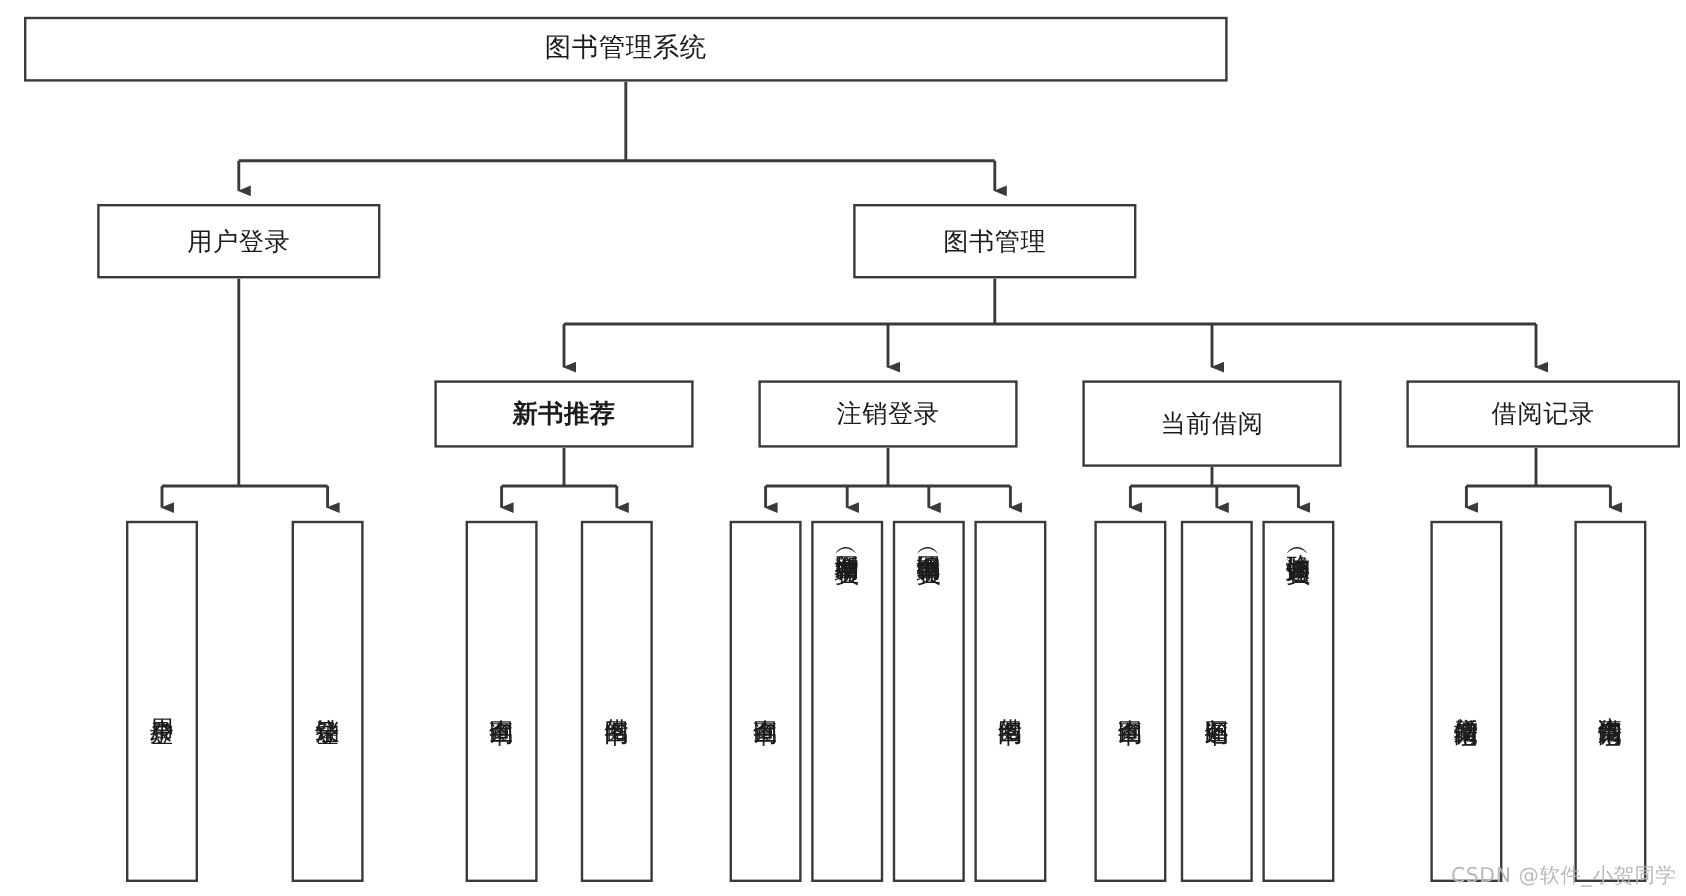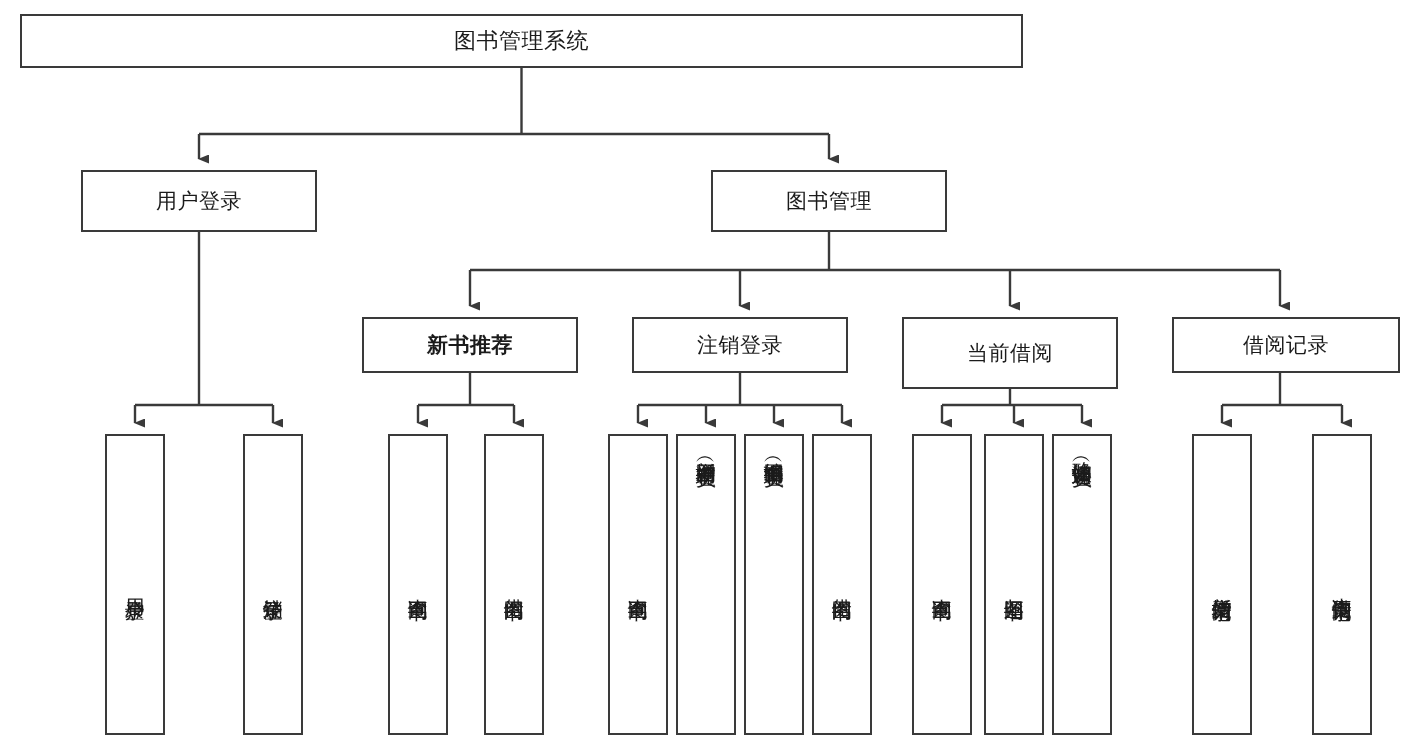--- a/index.html
+++ b/index.html
@@ -217,13 +217,14 @@
           <div class="node-label-v">新增借阅记录</div>
         </div>
       </div>
       <div class="node-box level-leaf" style="left: 1312px; top: 434px; width: 60px; height: 301px;">
         <div class="leaf-inner centered">
           <div class="node-label-v">查询借阅记录</div>
         </div>
       </div>
     </div>
 
+  <div id="watermark">CSDN @软件_小贺同学</div>
 </div>
 
 </body></html>

